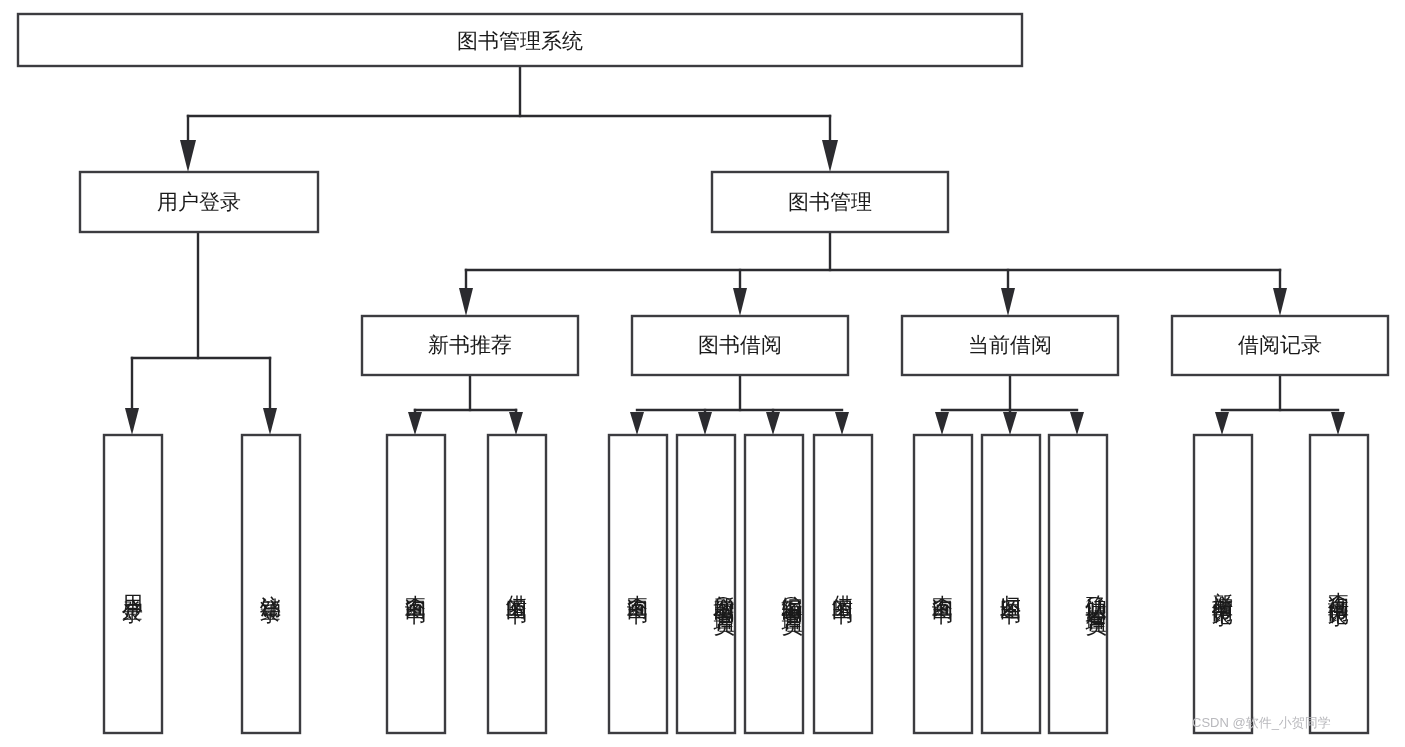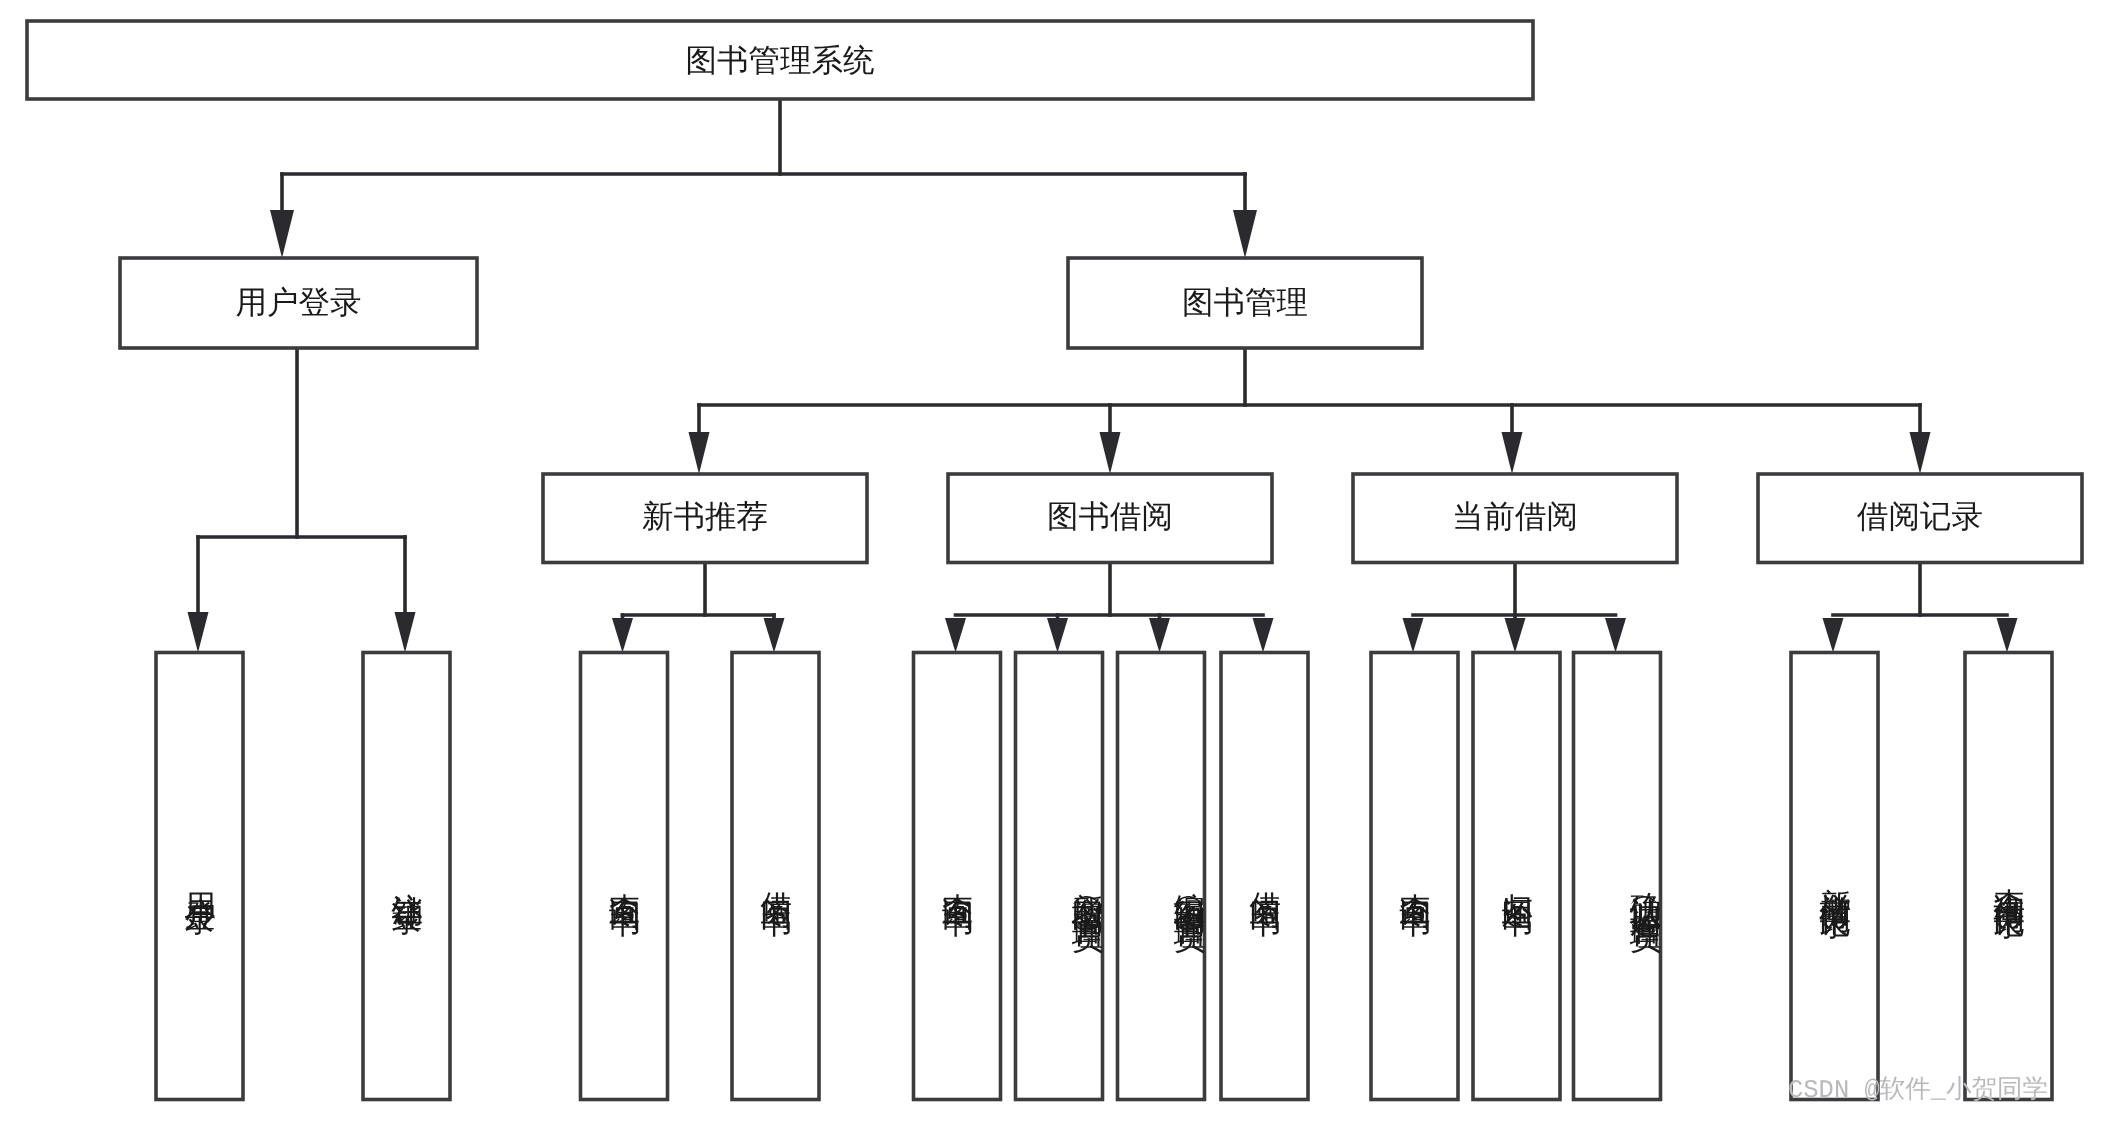--- a/index.html
+++ b/index.html
@@ -58,22 +58,22 @@
     font-family: "Liberation Sans", "DejaVu Sans", sans-serif;
     font-size: 21px;
     line-height: 1.0;
     letter-spacing: 3px;
     color: #1a1a1a;
     white-space: nowrap;
     pointer-events: none;
   }
   .watermark {
     position: absolute;
-    font-family: Liberation Mono, monospace;
-    font-size: 17px;
+    font-family: Liberation Sans, sans-serif;
+    font-size: 13px;
     color: #b9b9bd;
     white-space: nowrap;
   }
 </style>
 </head>
 <body>
 
 <div id="diagram-root">
 
   <svg class="diagram-canvas" viewBox="0 0 1405 747">

